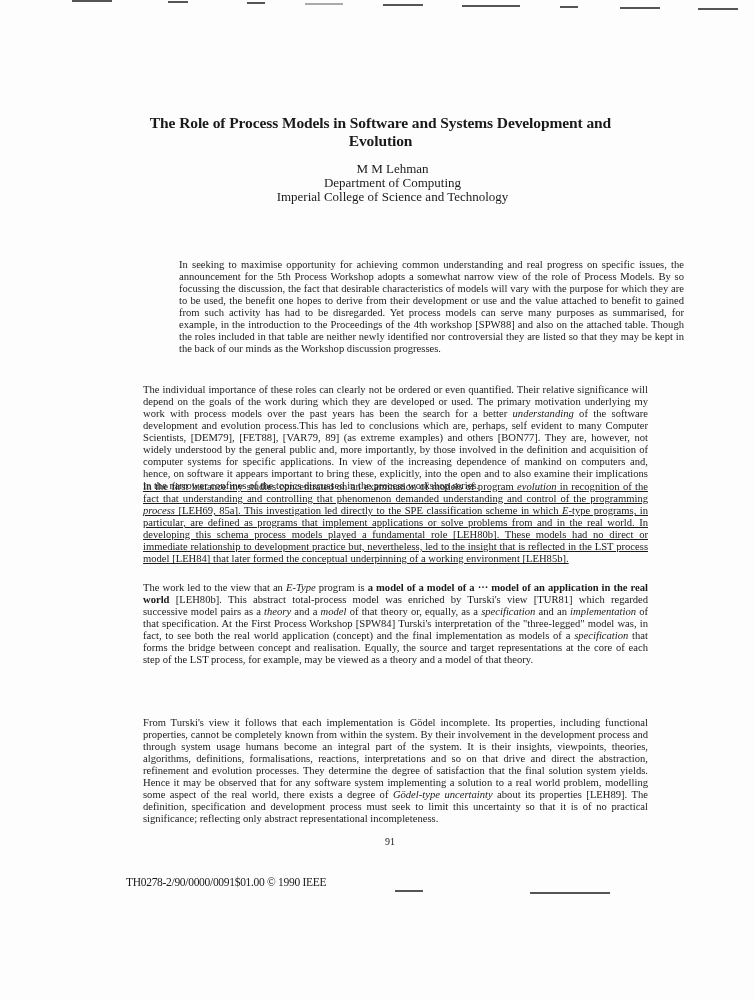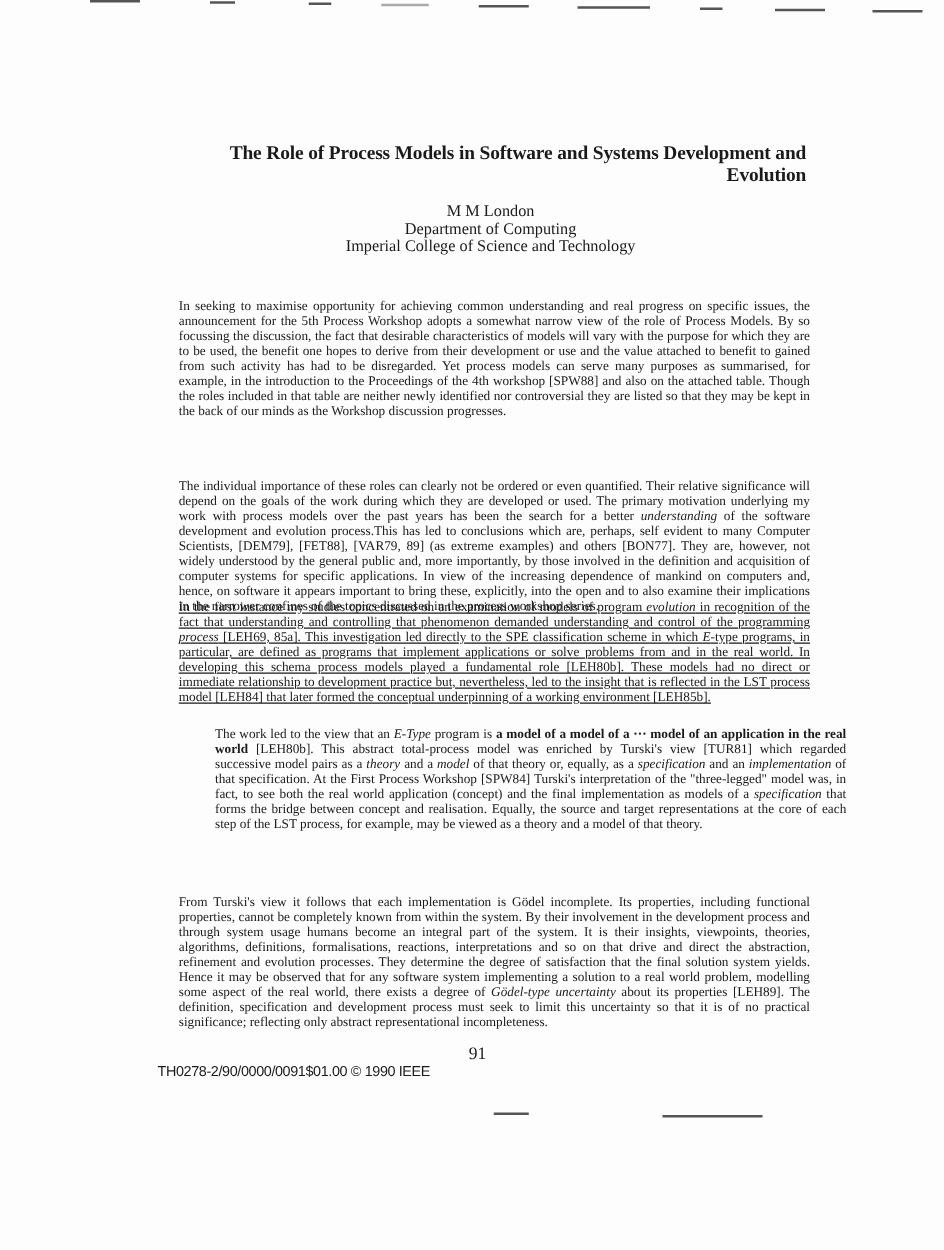--- a/index.html
+++ b/index.html
@@ -7,44 +7,44 @@
       width: 755px; height: 1000px;
       background: #fdfdfd;
       position: relative;
       overflow: hidden;
       font-family: "Liberation Serif", "DejaVu Serif", serif;
       color: #1a1a1a;
     }
     .artifact { position: absolute; height: 2px; background: #555; }
     .artifact.light { background: #aaa; }
     .title {
-      position: absolute; left: 140px; top: 114px; width: 505px;
-      text-align: right;
+      position: absolute; left: 128px; top: 114px; width: 505px;
+      text-align: center;
       font-weight: bold; font-size: 15.5px; line-height: 18px;
       letter-spacing: -0.1px;
     }
     .authorblock {
       position: absolute; left: 140px; top: 162px; width: 505px;
       text-align: center; font-size: 13px; line-height: 14.2px;
     }
     .body-text {
       position: absolute; left: 143px; width: 505px;
       font-size: 10.6px; line-height: 12px;
       text-align: justify;
     }
     .body-text p { margin: 0; }
     .body-text i { font-style: italic; }
     .body-text b { font-weight: bold; }
     .pagenum {
       position: absolute; left: 375px; top: 836px; width: 20px;
-      font-size: 14px; text-align: left;
+      font-size: 10px; text-align: right;
     }
     .footer {
-      position: absolute; left: 126px; top: 852px;
-      font-family: Liberation Sans, sans-serif;
+      position: absolute; left: 126px; top: 876px;
+      font-family: Liberation Serif, serif;
       font-size: 11.5px; letter-spacing: -0.3px;
     }
   </style>
 </head>
 <body>
 
 <div class="artifact" style="left:72px;top:0;width:40px;"></div>
 <div class="artifact" style="left:168px;top:1px;width:20px;"></div>
 <div class="artifact" style="left:247px;top:2px;width:18px;"></div>
 <div class="artifact light" style="left:305px;top:3px;width:38px;"></div>
@@ -52,35 +52,35 @@
 <div class="artifact" style="left:462px;top:5px;width:58px;"></div>
 <div class="artifact" style="left:560px;top:6px;width:18px;"></div>
 <div class="artifact" style="left:620px;top:7px;width:40px;"></div>
 <div class="artifact" style="left:698px;top:8px;width:40px;"></div>
 <div class="artifact" style="left:395px;top:890px;width:28px;"></div>
 <div class="artifact" style="left:530px;top:892px;width:80px;"></div>
 
 <h1 class="title" style="margin:0;">The Role of Process Models in Software and Systems Development and Evolution</h1>
 
 <div class="authorblock">
-  <div>M M London</div>
+  <div>M M Lehman</div>
   <div>Department of Computing</div>
   <div>Imperial College of Science and Technology</div>
 </div>
 
-<div class="body-text" style="top:240px;">
+<div class="body-text" style="top:259px;margin-left:36px;">
     <p><span>In seeking to maximise opportunity for achieving common understanding and real progress on specific issues, the announcement for the 5th Process Workshop adopts a somewhat narrow view of the role of Process Models. By so focussing the discussion, the fact that desirable characteristics of models will vary with the purpose for which they are to be used, the benefit one hopes to derive from their development or use and the value attached to benefit to gained from such activity has had to be disregarded. Yet process models can serve many purposes as summarised, for example, in the introduction to the Proceedings of the 4th workshop [SPW88] and also on the attached table. Though the roles included in that table are neither newly identified nor controversial they are listed so that they may be kept in the back of our minds as the Workshop discussion progresses.</span></p>
   </div>
 <div class="body-text" style="top:362px;margin-top:22px;">
     <p><span>The individual importance of these roles can clearly not be ordered or even quantified. Their relative significance will depend on the goals of the work during which they are developed or used. The primary motivation underlying my work with process models over the past years has been the search for a better </span><i>understanding</i><span> of the software development and evolution process.This has led to conclusions which are, perhaps, self evident to many Computer Scientists, [DEM79], [FET88], [VAR79, 89] (as extreme examples) and others [BON77]. They are, however, not widely understood by the general public and, more importantly, by those involved in the definition and acquisition of computer systems for specific applications. In view of the increasing dependence of mankind on computers and, hence, on software it appears important to bring these, explicitly, into the open and to also examine their implications in the narrower confines of the topics discussed in the process workshop series.</span></p>
   </div>
 <div class="body-text" style="top:481px;text-decoration:underline;">
     <p><span>In the first instance my studies concentrated on an examination of models of program </span><i>evolution</i><span> in recognition of the fact that understanding and controlling that phenomenon demanded understanding and control of the programming </span><i>process</i><span> [LEH69, 85a]. This investigation led directly to the SPE classification scheme in which </span><i>E</i><span>-type programs, in particular, are defined as programs that implement applications or solve problems from and in the real world. In developing this schema process models played a fundamental role [LEH80b]. These models had no direct or immediate relationship to development practice but, nevertheless, led to the insight that is reflected in the LST process model [LEH84] that later formed the conceptual underpinning of a working environment [LEH85b].</span></p>
   </div>
-<div class="body-text" style="top:582px;margin-left:29px;">
+<div class="body-text" style="top:582px;">
     <p><span>The work led to the view that an </span><i>E-Type</i><span> program is </span><b>a model of a model of a ··· model of an application in the real world</b><span> [LEH80b]. This abstract total-process model was enriched by Turski's view [TUR81] which regarded successive model pairs as a </span><i>theory</i><span> and a </span><i>model</i><span> of that theory or, equally, as a </span><i>specification</i><span> and an </span><i>implementation</i><span> of that specification. At the First Process Workshop [SPW84] Turski's interpretation of the "three-legged" model was, in fact, to see both the real world application (concept) and the final implementation as models of a </span><i>specification</i><span> that forms the bridge between concept and realisation. Equally, the source and target representations at the core of each step of the LST process, for example, may be viewed as a theory and a model of that theory.</span></p>
   </div>
 <div class="body-text" style="top:717px;">
     <p><span>From Turski's view it follows that each implementation is Gödel incomplete. Its properties, including functional properties, cannot be completely known from within the system. By their involvement in the development process and through system usage humans become an integral part of the system. It is their insights, viewpoints, theories, algorithms, definitions, formalisations, reactions, interpretations and so on that drive and direct the abstraction, refinement and evolution processes. They determine the degree of satisfaction that the final solution system yields. Hence it may be observed that for any software system implementing a solution to a real world problem, modelling some aspect of the real world, there exists a degree of </span><i>Gödel-type uncertainty</i><span> about its properties [LEH89]. The definition, specification and development process must seek to limit this uncertainty so that it is of no practical significance; reflecting only abstract representational incompleteness.</span></p>
   </div>
 
 <div class="pagenum">91</div>
 <div class="footer">TH0278-2/90/0000/0091$01.00 © 1990 IEEE</div>
 
 </body></html>

